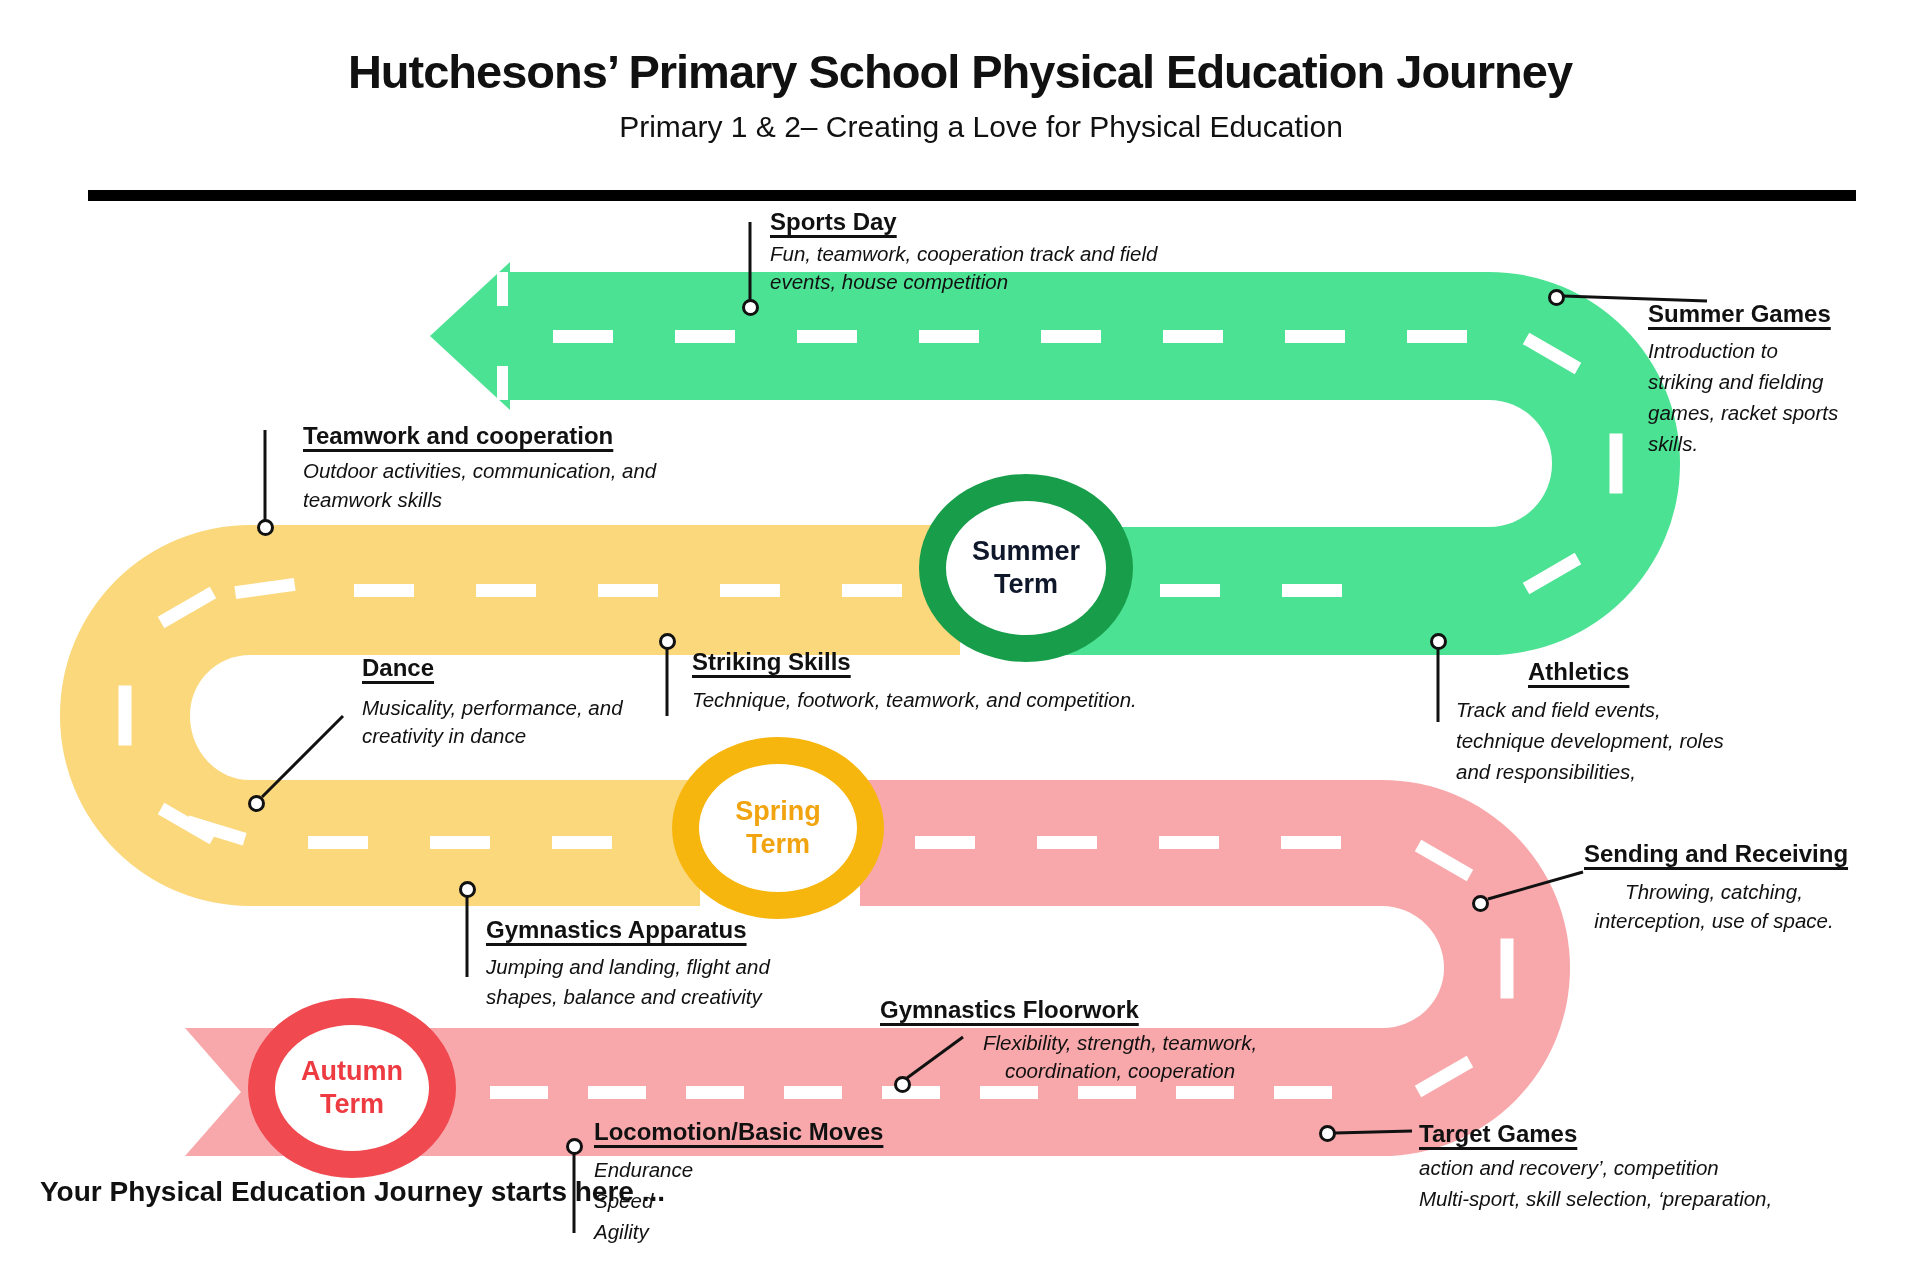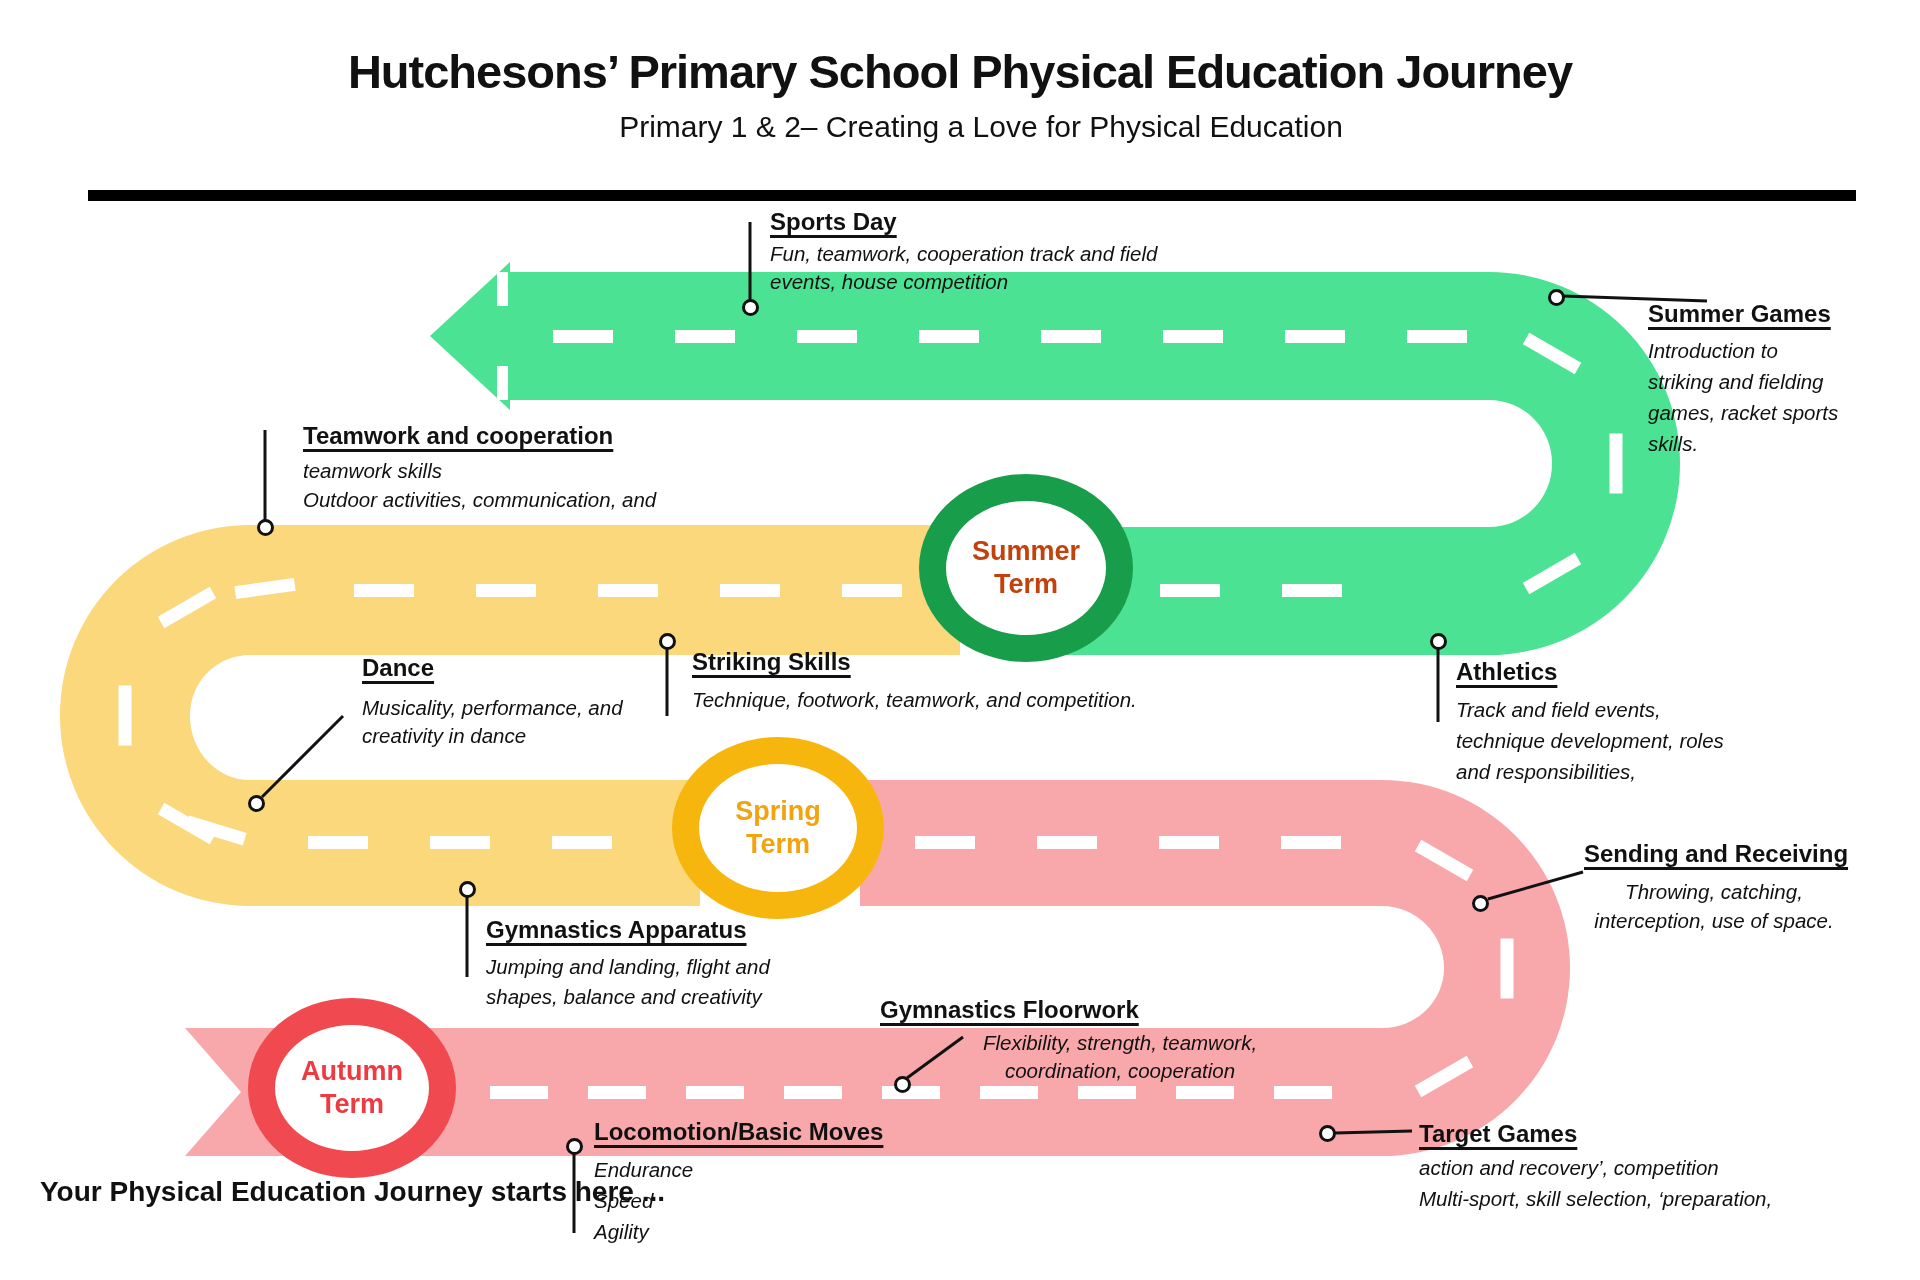--- a/index.html
+++ b/index.html
@@ -28,21 +28,21 @@
   .arrow-green{position:absolute;left:430px;top:262px;width:80px;height:148px;background:#4ce294;
                clip-path:polygon(100% 0,100% 100%,0 50%);z-index:1;}
   .slit{position:absolute;width:11px;height:34px;background:#fff;z-index:2;}
   .notch{position:absolute;left:185px;top:1028px;width:56px;height:128px;background:#fff;
          clip-path:polygon(0 0,100% 50%,0 100%);z-index:2;}
   .dash{position:absolute;background:#fff;z-index:2;}
   
   .badge{position:absolute;z-index:3;box-sizing:border-box;border-radius:50%;background:#fff;
          display:flex;flex-direction:column;align-items:center;justify-content:center;
          text-align:center;font-weight:bold;font-size:27px;line-height:1.22;}
-  #badge-summer{left:919px;top:474px;width:214px;height:188px;border:27px solid #189e4a;color:#c2410c;}
+  #badge-summer{left:919px;top:474px;width:214px;height:188px;border:27px solid #189e4a;color:#0f172a;}
   #badge-spring{left:672px;top:737px;width:212px;height:182px;border:27px solid #f6b60d;color:#f1a40f;}
   #badge-autumn{left:248px;top:998px;width:208px;height:180px;border:27px solid #f0494f;color:#ee3a41;}
   
   .connectors{position:absolute;left:0;top:0;z-index:4;pointer-events:none;}
   .marker{position:absolute;z-index:5;width:11px;height:11px;background:#fff;
           border:3px solid #111;border-radius:50%;}
   
   .heading{position:absolute;z-index:6;font-weight:bold;font-size:24px;white-space:nowrap;
            text-decoration:underline;text-decoration-thickness:2.5px;text-underline-offset:5px;}
   .desc{position:absolute;z-index:6;font-style:italic;font-size:20.5px;white-space:nowrap;}
@@ -123,36 +123,36 @@
   <div class="heading" style="left:1648px;top:300px;">Summer Games</div>
   <div class="desc" style="left:1648px;top:335px;line-height:31px;">
     <div>Introduction to</div>
     <div>striking and fielding</div>
     <div>games, racket sports</div>
     <div>skills.</div>
   </div>
 
   <div class="heading" style="left:303px;top:422px;">Teamwork and cooperation</div>
   <div class="desc" style="left:303px;top:456px;line-height:29px;">
+    <div>Outdoor activities, communication, and</div>
     <div>teamwork skills</div>
-    <div>Outdoor activities, communication, and</div>
   </div>
 
   <div class="heading" style="left:692px;top:648px;">Striking Skills</div>
   <div class="desc" style="left:692px;top:686px;line-height:28px;">
     <div>Technique, footwork, teamwork, and competition.</div>
   </div>
 
   <div class="heading" style="left:362px;top:654px;">Dance</div>
   <div class="desc" style="left:362px;top:694px;line-height:28px;">
     <div>Musicality, performance, and</div>
     <div>creativity in dance</div>
   </div>
 
-  <div class="heading" style="left:1456px;top:658px;">Athletics</div>
+  <div class="heading" style="left:1528px;top:658px;">Athletics</div>
   <div class="desc" style="left:1456px;top:694px;line-height:31px;">
     <div>Track and field events,</div>
     <div>technique development, roles</div>
     <div>and responsibilities,</div>
   </div>
 
   <div class="heading" style="left:1584px;top:840px;">Sending and Receiving</div>
   <div class="desc" style="left:1584px;top:877px;width:260px;text-align:center;line-height:29px;">
     <div>Throwing, catching,</div>
     <div>interception, use of space.</div>

